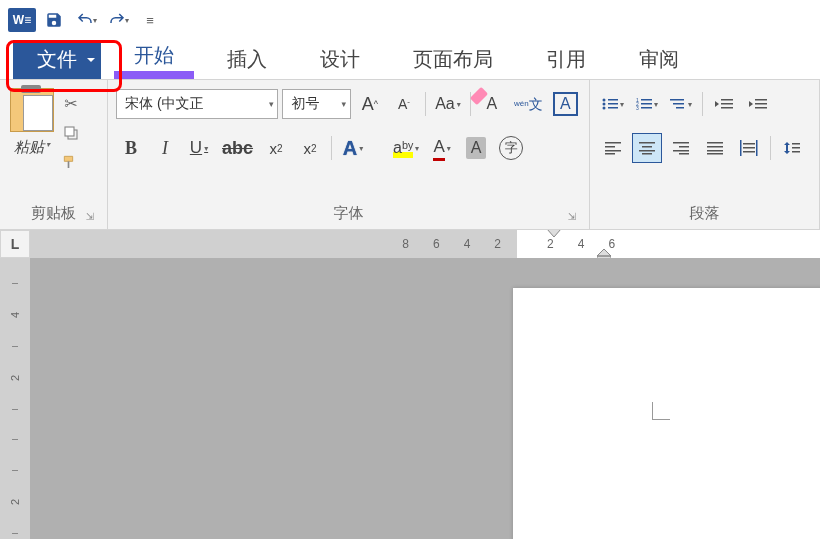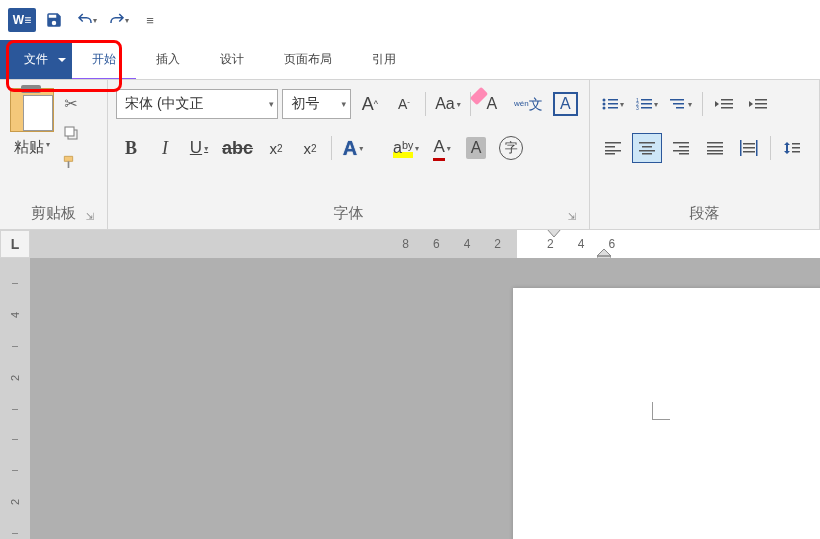--- a/index.html
+++ b/index.html
@@ -6,25 +6,25 @@
     body { width: 820px; height: 539px; background: #fff; overflow: hidden; position: relative; }
     
     
     .titlebar { height: 40px; background: #fff; display: flex; align-items: center; padding: 4px 8px; gap: 4px; }
     .word-logo { width: 28px; height: 24px; background: #2b579a; color: #fff; display: flex; align-items: center; justify-content: center; font-size: 12px; font-weight: bold; border-radius: 2px; }
     .qat-btn { width: 28px; height: 26px; display: flex; align-items: center; justify-content: center; color: #2b579a; font-size: 16px; cursor: pointer; }
     .qat-dd { font-size: 8px; color: #666; margin-left: -2px; }
     
     
     .tabs { height: 40px; display: flex; align-items: stretch; background: #fff; border-bottom: 1px solid #d4d4d4; }
-    .tab { padding: 0 20px; display: flex; align-items: center; font-size: 12px; color: #444; cursor: pointer; }
+    .tab { padding: 0 20px; display: flex; align-items: center; font-size: 20px; color: #444; cursor: pointer; margin-left: 13px; }
     .tab-file { background: #2b579a; color: #fff; position: relative; padding: 0 24px; }
     .tab-file::after { content: ''; position: absolute; right: 6px; top: 50%; width: 0; height: 0; border-left: 4px solid transparent; border-right: 4px solid transparent; border-top: 4px solid #fff; transform: translateY(-50%); }
     .highlight-box { position: absolute; border: 3px solid #ff0000; border-radius: 8px; pointer-events: none; left: 6px; top: 40px; width: 116px; height: 52px; z-index: 10; }
-    .tab-active { color: #2b579a; border-bottom: 1px solid #8b5cf6; }
+    .tab-active { color: #2b579a; border-bottom: 8px solid #8b5cf6; }
     
     
     .ribbon { display: flex; height: 150px; border-bottom: 1px solid #d4d4d4; background: #f3f3f3; }
     .group { border-right: 1px solid #d4d4d4; padding: 6px 8px 0; display: flex; flex-direction: column; }
     .group-content { flex: 1; display: flex; flex-direction: column; }
     .group-label { text-align: center; font-size: 15px; color: #666; padding: 4px 0 6px; position: relative; }
     .dlg-launcher { position: absolute; right: 2px; bottom: 6px; width: 14px; height: 14px; font-size: 10px; color: #888; cursor: pointer; display: flex; align-items: center; justify-content: center; }
     
     
     .clip-group { width: 108px; }
@@ -102,30 +102,31 @@
   <div class="qat-btn" style="font-size:13px;color:#666;">≡</div>
 </div>
 
 <div class="tabs">
   <div class="tab tab-file">文件</div>
   <div class="tab tab-active">开始</div>
   <div class="tab">插入</div>
   <div class="tab">设计</div>
   <div class="tab">页面布局</div>
   <div class="tab">引用</div>
+  <div class="tab">审阅</div>
 </div>
 
 <div class="ribbon">
 
   <div class="group clip-group">
     <div class="group-content">
       <div class="clip-top">
         <div class="paste-btn">
           <div class="paste-icon"></div>
-          <div style="display:flex;align-items:center;gap:2px;">
+          <div style="display:flex;align-items:center;gap:2px;font-style:italic;">
             <span class="paste-label">粘贴</span>
             <span class="paste-dd">▾</span>
           </div>
         </div>
         <div class="clip-side">
           <div class="small-btn">✂</div>
           <div class="small-btn">
             <svg width="18" height="18" viewBox="0 0 24 24">
                 <rect x="8" y="8" width="12" height="12" fill="none" stroke="#888" stroke-width="1.5"></rect>
                 <rect x="4" y="4" width="12" height="12" fill="#fff" stroke="#888" stroke-width="1.5"></rect>

